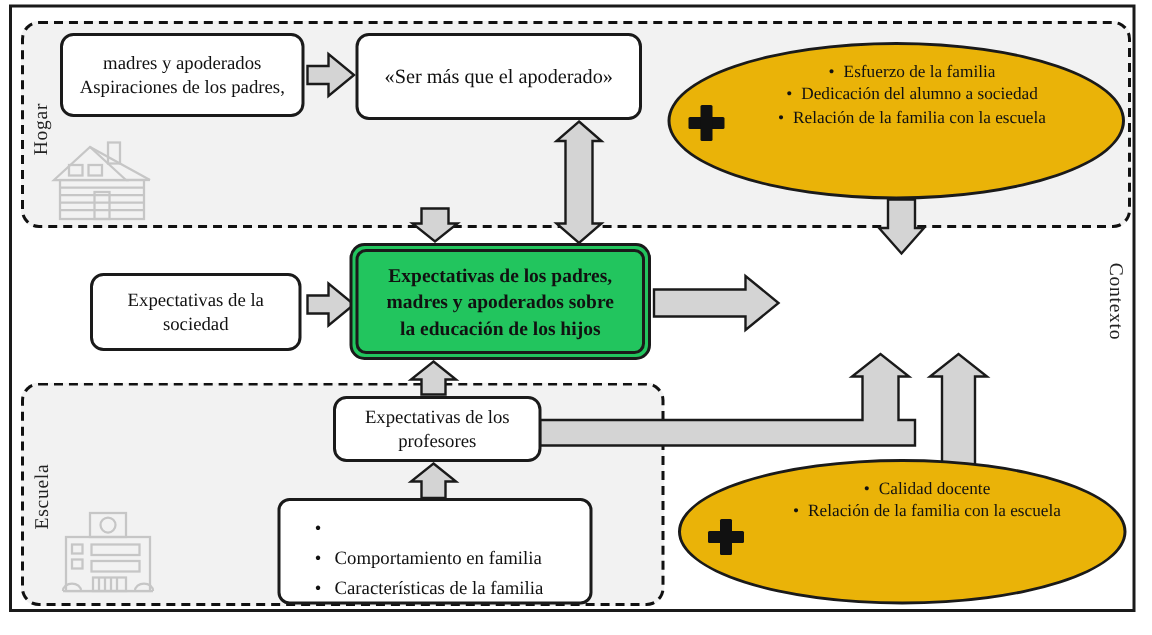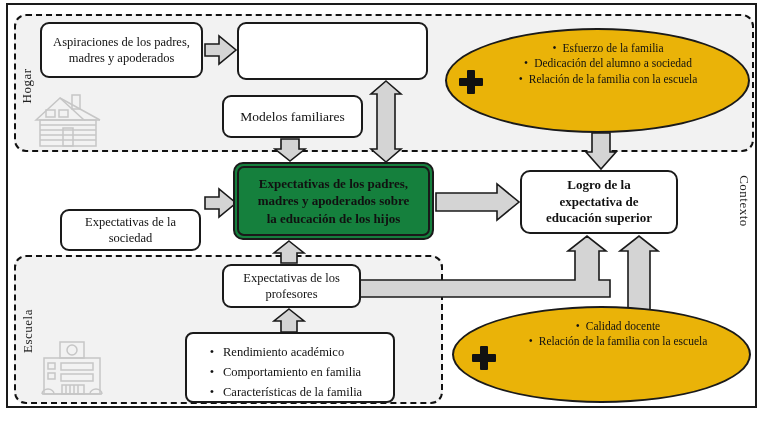--- a/index.html
+++ b/index.html
@@ -22,21 +22,21 @@
   .arrows polygon, .arrows path { fill:#d4d4d4; stroke:#1a1a1a; stroke-width:1.6; }
   .box {
     position:absolute; background:#ffffff; border:2px solid #1a1a1a;
     border-radius:9px; box-sizing:border-box; display:flex; flex-direction:column;
     justify-content:center; align-items:center; text-align:center;
     font-size:12.5px; line-height:1.28;
   }
   .box-lg { font-size:13.5px; }
   .bold { font-weight:bold; }
   .dbox-outer {
-    position:absolute; background:#15803d; border:2px solid #1a1a1a;
+    position:absolute; background:#22c55e; border:2px solid #1a1a1a;
     border-radius:10px; box-sizing:border-box; padding:2px;
   }
   .dbox-inner {
     width:100%; height:100%; border:2px solid #1a1a1a; border-radius:7px;
     box-sizing:border-box; display:flex; flex-direction:column;
     justify-content:center; align-items:center; text-align:center;
     font-weight:bold; font-size:13px; line-height:1.32;
   }
   .ellipse {
     position:absolute; background:#eab308; border:2px solid #1a1a1a;
@@ -84,60 +84,52 @@
     <polygon points="281,139 299,139 299,149 305,149 290,161 275,149 281,149"></polygon>
     <polygon points="386,81 401,94 395,94 395,149 401,149 386,162 371,149 377,149 377,94 371,94"></polygon>
     <polygon points="592,133 610,133 610,152 616,152 601,169 586,152 592,152"></polygon>
     <polygon points="289,241 304,253 297,253 297,263 281,263 281,253 274,253"></polygon>
     <polygon points="289,309 304,321 297,321 297,332 281,332 281,321 274,321"></polygon>
     <polygon points="360,280 575,280 575,251 568,251 587,236 606,251 599,251 599,280 610,280 610,297 360,297"></polygon>
     <polygon points="628,312 628,251 620,251 639,236 658,251 650,251 650,312"></polygon>
   </svg>
 
   <div class="box" style="left:40px; top:22px; width:163px; height:56px;">
+    <div>madres y apoderados</div>
     <div>Aspiraciones de los padres,</div>
-    <div>madres y apoderados</div>
   </div>
 
   <div class="box box-lg" style="left:237px; top:22px; width:191px; height:58px;">
+    <div>«Ser más que el apoderado»</div>
   </div>
 
-  <div class="box box-lg" style="left:222px; top:95px; width:141px; height:43px;">
-    <div>Modelos familiares</div>
-  </div>
 
-  <div class="box" style="left:60px; top:182px; width:141px; height:42px;margin-top:27px;">
+  <div class="box" style="left:60px; top:182px; width:141px; height:52px;">
     <div>Expectativas de la</div>
     <div>sociedad</div>
   </div>
 
   <div class="dbox-outer" style="left:233px; top:162px; width:201px; height:78px;">
     <div class="dbox-inner">
       <div>Expectativas de los padres,</div>
       <div>madres y apoderados sobre</div>
       <div>la educación de los hijos</div>
     </div>
   </div>
 
-  <div class="box bold" style="left:520px; top:170px; width:158px; height:64px; font-size:13px; border-radius:10px;">
-    <div>Logro de la</div>
-    <div>expectativa de</div>
-    <div>educación superior</div>
-  </div>
 
   <div class="box" style="left:222px; top:264px; width:139px; height:44px;">
     <div>Expectativas de los</div>
     <div>profesores</div>
   </div>
 
   <div class="box" style="left:185px; top:332px; width:210px; height:71px; border-radius:8px; justify-content:flex-start; align-items:stretch;">
     <div class="hlist">
       <div class="hitem">
         <span class="dot">•</span>
-        <span>Rendimiento académico</span>
       </div>
       <div class="hitem">
         <span class="dot">•</span>
         <span>Comportamiento en familia</span>
       </div>
       <div class="hitem">
         <span class="dot">•</span>
         <span>Características de la familia</span>
       </div>
     </div>

